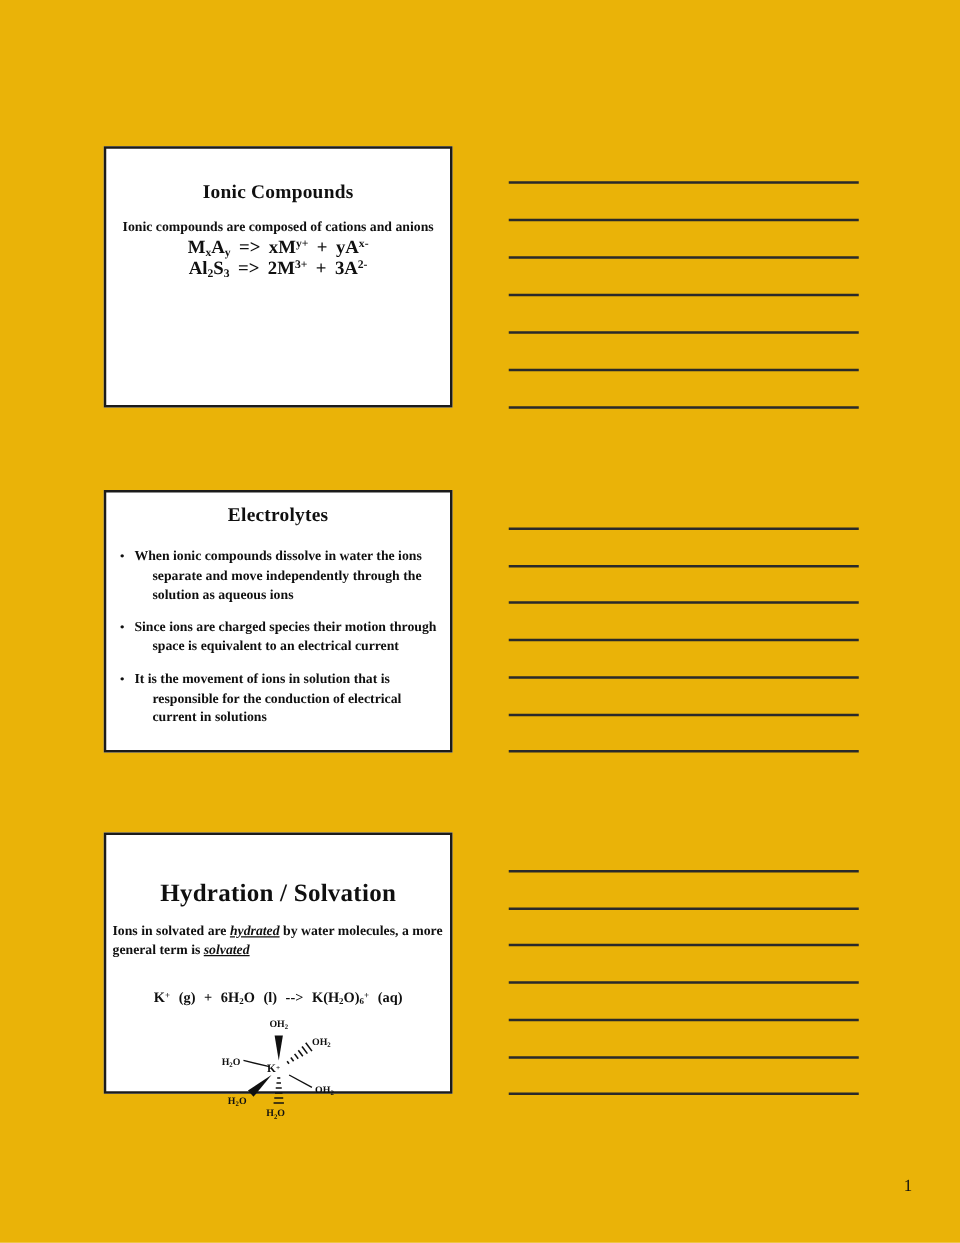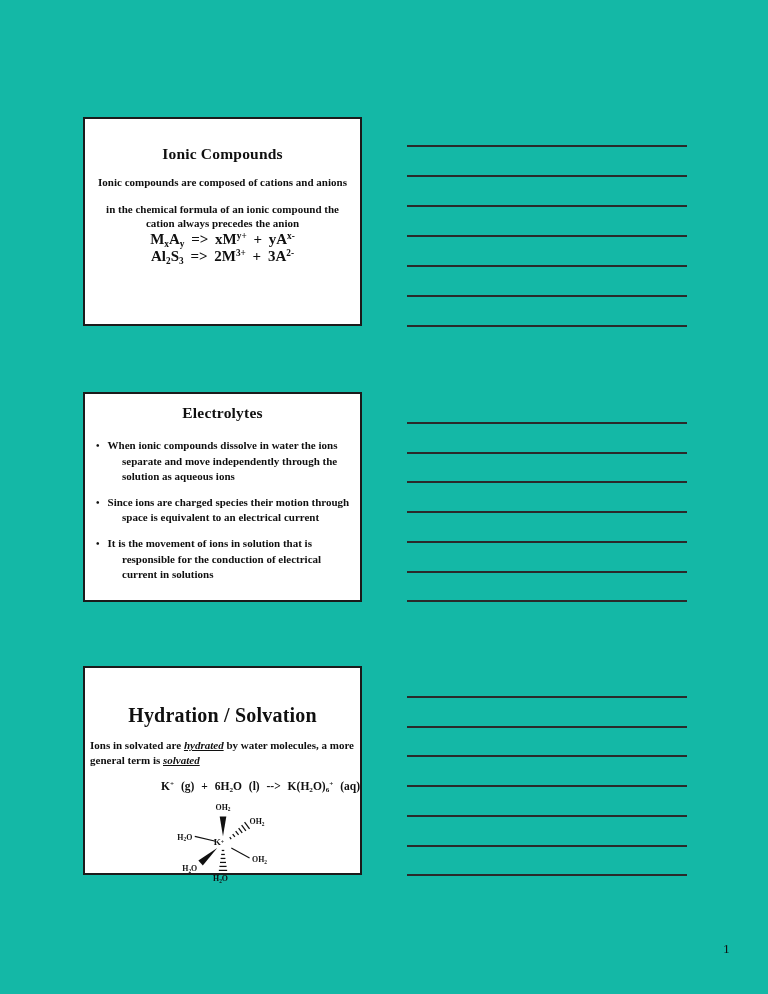--- a/index.html
+++ b/index.html
@@ -1,21 +1,21 @@
 <!DOCTYPE html>
 <html><head>
 <meta charset="utf-8">
 <style>
   html,body { margin:0; padding:0; }
   body {
     width:768px; height:994px; background:#ffffff; position:relative;
     font-family:"Liberation Serif","DejaVu Serif",serif; color:#111;
     overflow:hidden;
   }
-  .page { position:absolute; left:0; top:0; width:768px; height:994px; background:#14b8a6; }
+  .page { position:absolute; left:0; top:0; width:768px; height:994px; background:#eab308; }
 
   
   .slide {
     position:absolute; left:83px; width:279px; box-sizing:border-box;
     border:2px solid #1b1b1b; background:#fff; font-weight:bold; color:#101010;
   }
   #slide1 { top:117px; height:209px; }
   #slide2 { top:392px; height:210px; }
   #slide3 { top:666px; height:209px; }
 
@@ -29,37 +29,36 @@
 
   .sb { font-size:62%; vertical-align:-0.28em; }
   .sp { font-size:62%; vertical-align:0.5em; }
   .em-u { font-style:italic; text-decoration:underline;text-align:center; }
 
   .bullets { margin:16px 4px 0 7px; padding:0; list-style:none; font-size:11px; line-height:1.42; }
   .bullets li { padding-left:30px; text-indent:-26px; margin-bottom:10px; }
   .blt { margin-right:8px; font-size:10px; }
 
   .s3p { font-size:11px; margin:11px 4px 0 5px; line-height:1.38; }
-  .s3eq { text-align:right; font-size:11.5px; margin-top:12px; word-spacing:4px; white-space:nowrap; }
+  .s3eq { text-align:center; font-size:11.5px; margin-top:24px; word-spacing:4px; white-space:nowrap; }
   #molecule-wrap { text-align:center; margin-top:5px; }
 
   
   .note-line { position:absolute; left:407px; width:280px; height:2px; background:#2a2a2a; }
 
   #page-number { position:absolute; left:723px; top:941px; font-size:13.5px; color:#111; }
 </style>
 </head>
 <body>
 
 <div class="page">
 
   <div class="slide" id="slide1">
     <div class="slide-title">Ionic Compounds</div>
     <div class="s1p">Ionic compounds are composed of cations and anions</div>
-    <div class="s1p">in the chemical formula of an ionic compound the cation always precedes the anion</div>
     <div class="formula"><span>M</span><span class="sb">x</span><span>A</span><span class="sb">y</span><span> =&gt; xM</span><span class="sp">y+</span><span> + yA</span><span class="sp">x-</span></div>
     <div class="formula"><span>Al</span><span class="sb">2</span><span>S</span><span class="sb">3</span><span> =&gt; 2M</span><span class="sp">3+</span><span> + 3A</span><span class="sp">2-</span></div>
   </div>
 
   <div class="slide" id="slide2">
     <div class="slide-title">Electrolytes</div>
     <ul class="bullets">
       <li><span class="blt">•</span><span>When ionic compounds dissolve in water the ions separate and move independently through the solution as aqueous ions</span></li>
       <li><span class="blt">•</span><span>Since ions are charged species their motion through space is equivalent to an electrical current</span></li>
       <li><span class="blt">•</span><span>It is the movement of ions in solution that is responsible for the conduction of electrical current in solutions</span></li>

